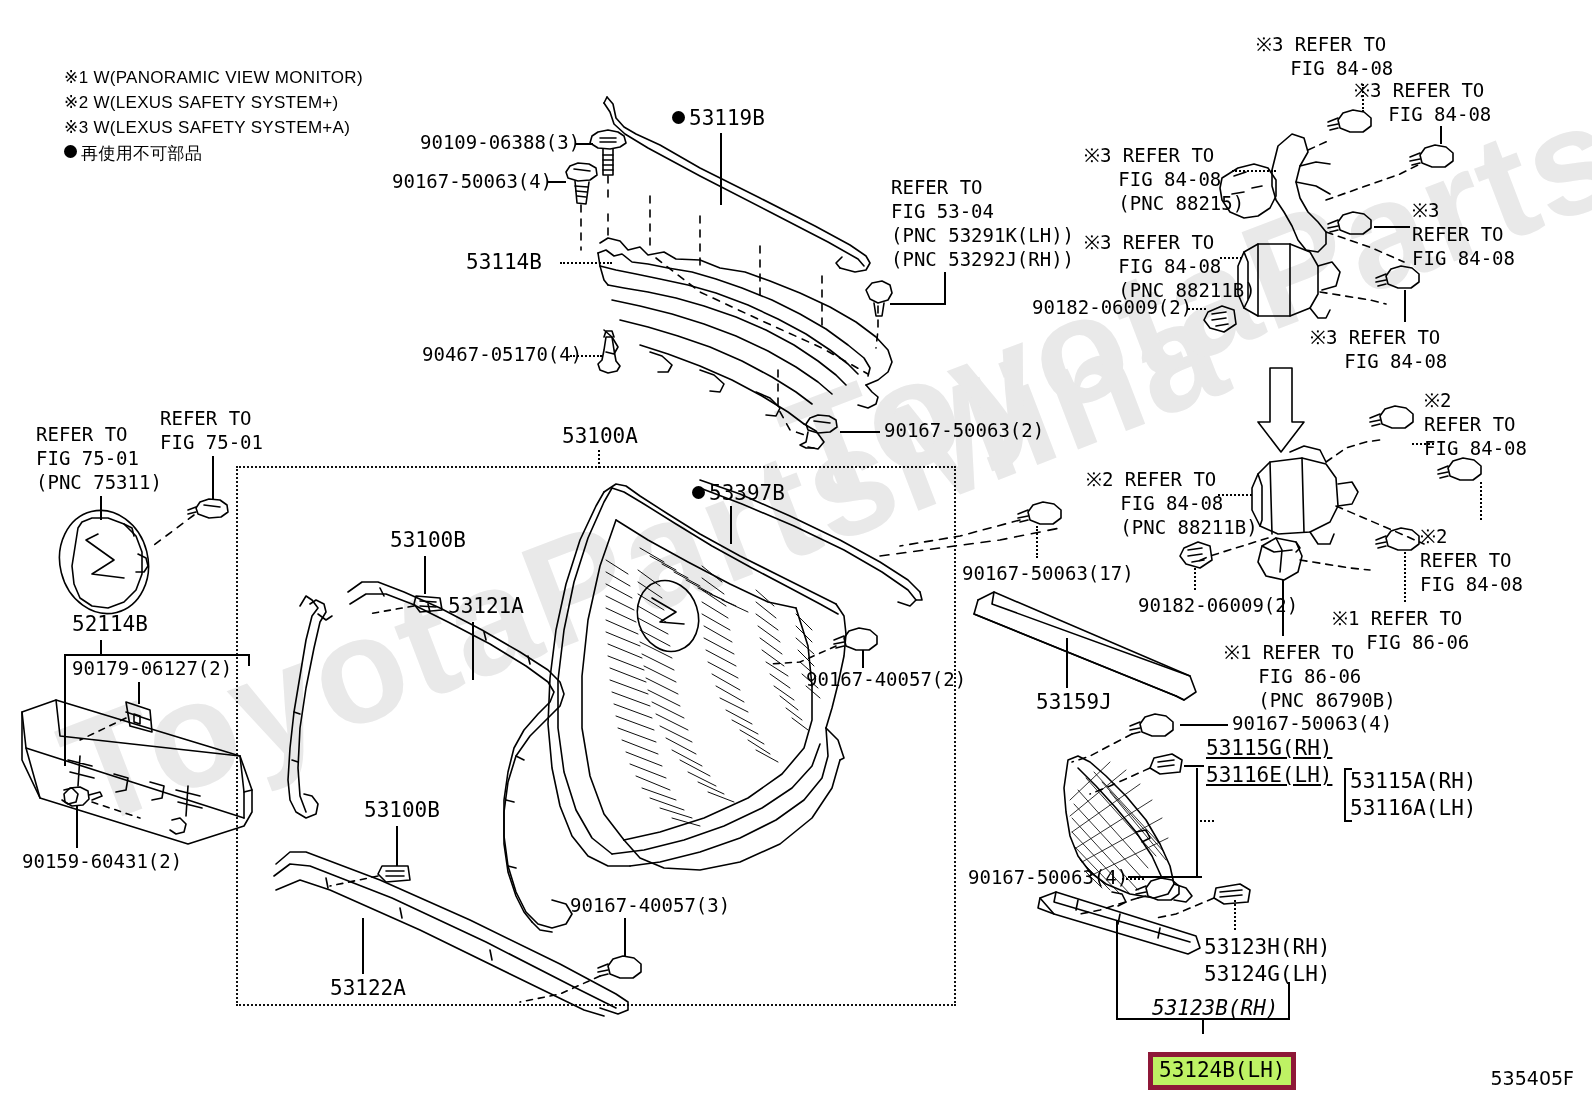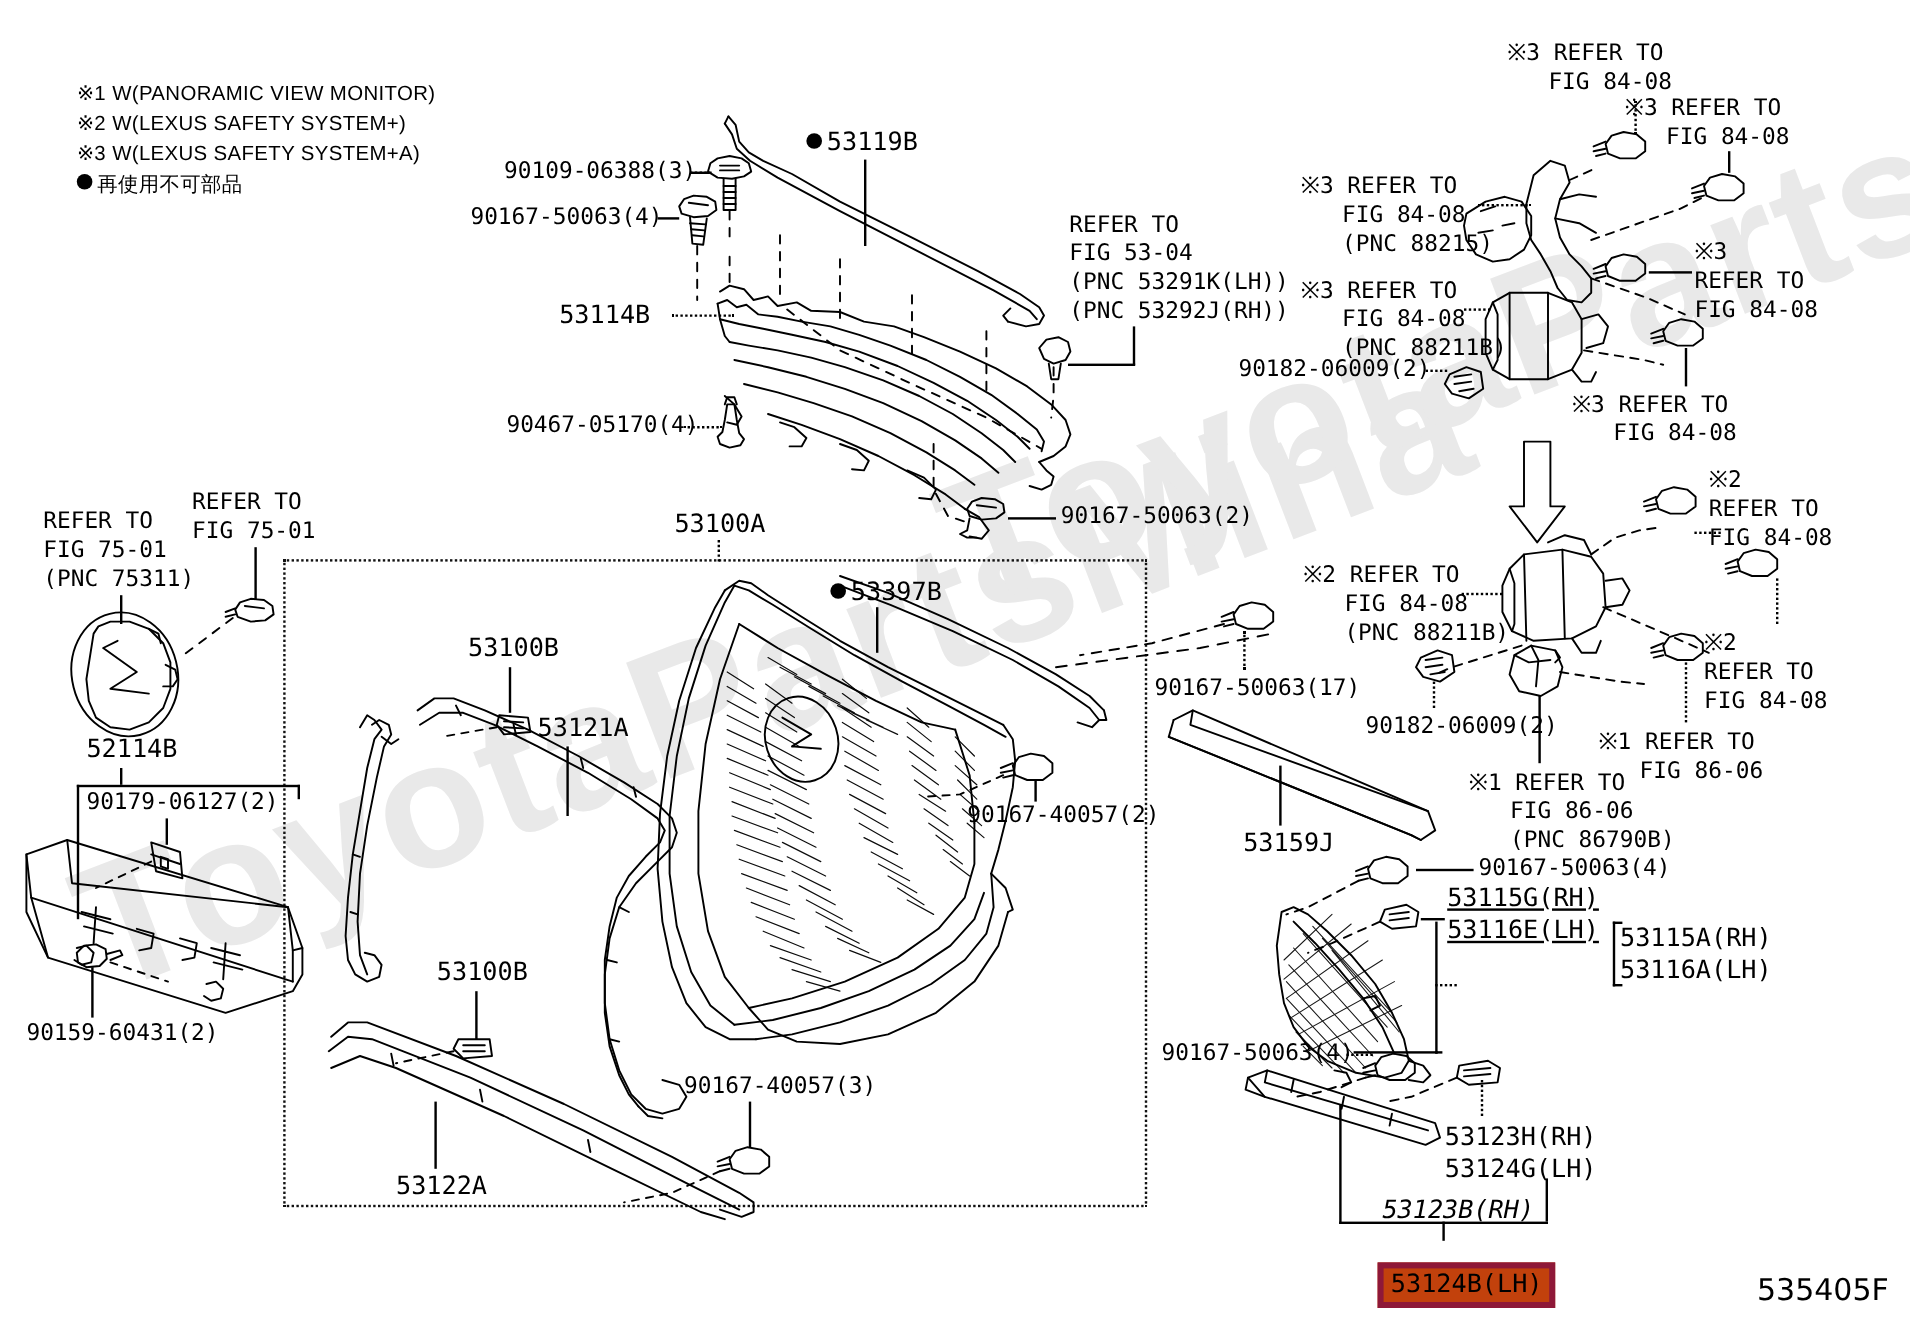--- a/index.html
+++ b/index.html
@@ -46,21 +46,21 @@
     font-family:"Liberation Sans","DejaVu Sans",sans-serif;
     font-size:17px; line-height:25px; letter-spacing:0.3px;
   }
   .bullet{
     display:inline-block;width:13px;height:13px;border-radius:50%;
     background:#000;vertical-align:1px;margin-right:4px;
   }
   .hi{
     border:5px solid #8e1838;
     padding:1px 6px 2px 6px;
-    background:#c2410c;
+    background:#bef264;
   }
 
   
   .ln{ position:absolute; background:#000; z-index:5; }
   .ln.v{ width:2px; }
   .ln.h{ height:2px; }
   .dotv{ position:absolute; width:0; border-left:2px dotted #000; z-index:5; }
   .doth{ position:absolute; height:0; border-top:2px dotted #000; z-index:5; }
 
   
@@ -69,21 +69,21 @@
     left:236px; top:466px; width:716px; height:536px;
     border:2px dotted #111;
     z-index:3;
     background:transparent;
   }
 
   svg.art{ position:absolute; left:0; top:0; width:1592px; height:1099px; z-index:4; pointer-events:none; }
   #diagram-id{
     position:absolute; right:18px; bottom:10px;
     font-family:"DejaVu Sans","Liberation Sans",sans-serif;
-    font-size:25px; color:#000; z-index:6;
+    font-size:19px; color:#000; z-index:6;
   }
 </style>
 </head>
 <body>
 
 <div id="sheet">
 
   <div id="watermark">
     <div class="wm-text" id="wm1">ToyotaPartsMina</div>
     <div class="wm-text" id="wm2">ToyotaPartsMina</div>

